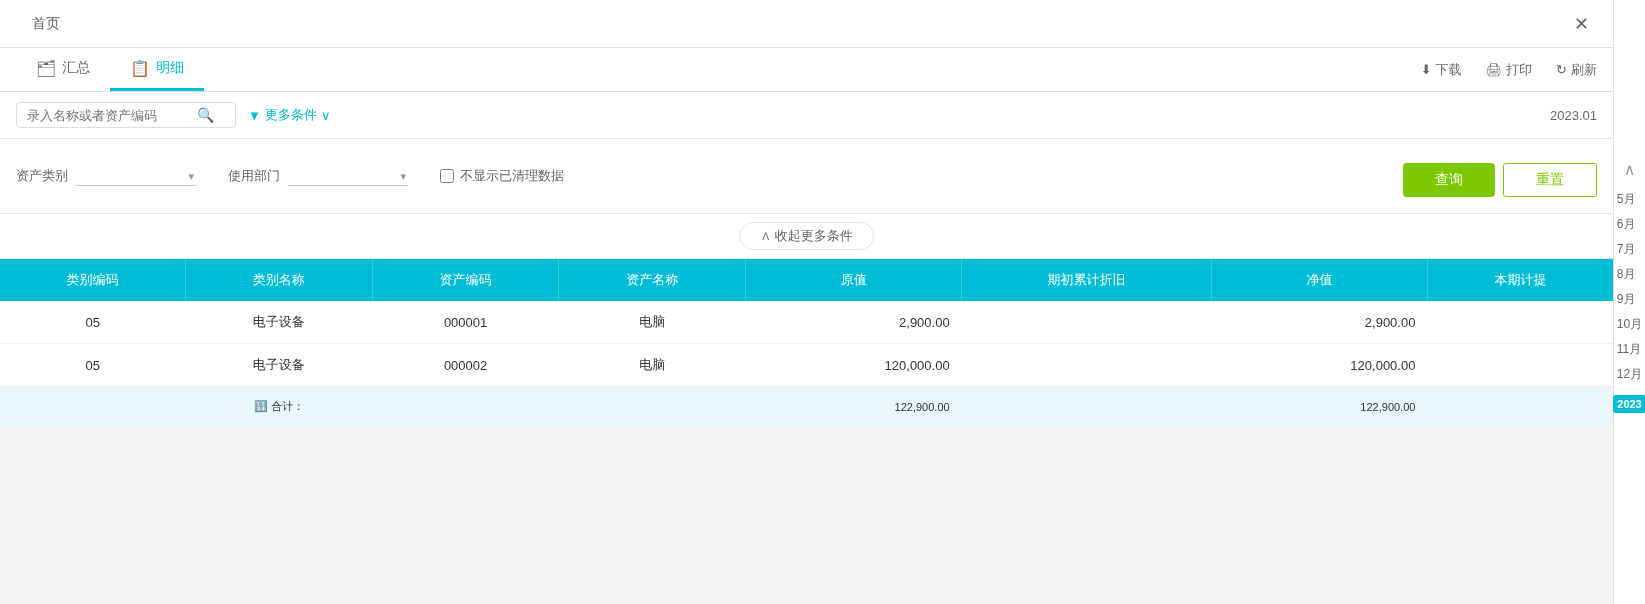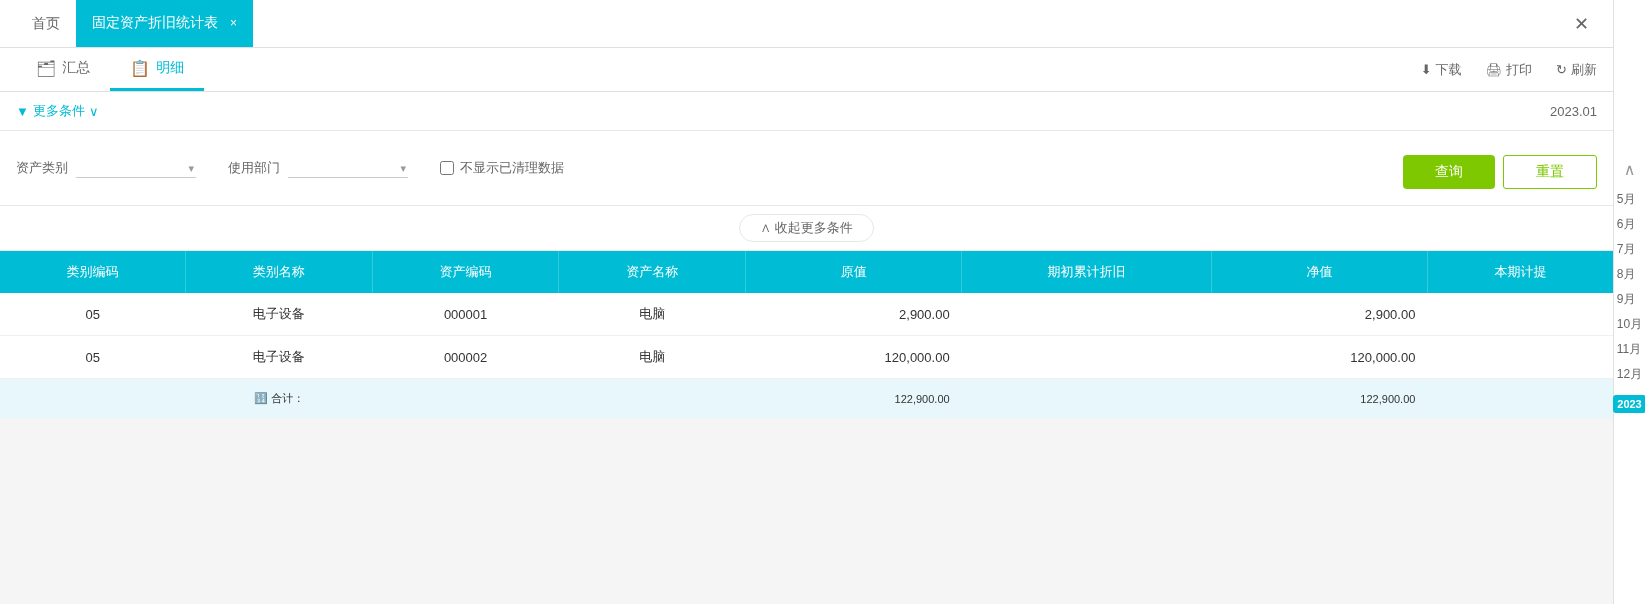--- a/index.html
+++ b/index.html
@@ -133,24 +133,20 @@
 
     .table-wrap { overflow-x: auto; }
   </style>
 </head>
 <body>
 
 <div class="main-content">
 
   <div class="top-nav">
     <div class="nav-home">首页</div>
-    <div class="nav-tab">
-      <span>固定资产折旧统计表</span>
-      <span class="close-icon">×</span>
-    </div>
     <div class="window-close">✕</div>
   </div>
 
   <div class="sub-tabs">
     <div class="sub-tab">
       <span class="sub-tab-icon">🗂</span>
       <span>汇总</span>
     </div>
     <div class="sub-tab active">
       <span class="sub-tab-icon">📋</span>
@@ -166,20 +162,24 @@
         <span>打印</span>
       </div>
       <div class="sub-tab-action">
         <span>↻</span>
         <span>刷新</span>
       </div>
     </div>
   </div>
 
   <div class="search-bar">
+    <div class="search-input-wrap">
+      <input type="text" placeholder="录入名称或者资产编码" style="">
+      <span class="search-icon">🔍</span>
+    </div>
     <div class="more-filter">
       <span>▼</span>
       <span>更多条件</span>
       <span>∨</span>
     </div>
     <span class="date-label">2023.01</span>
   </div>
 
   <div class="filter-area">
     <div class="filter-row">

